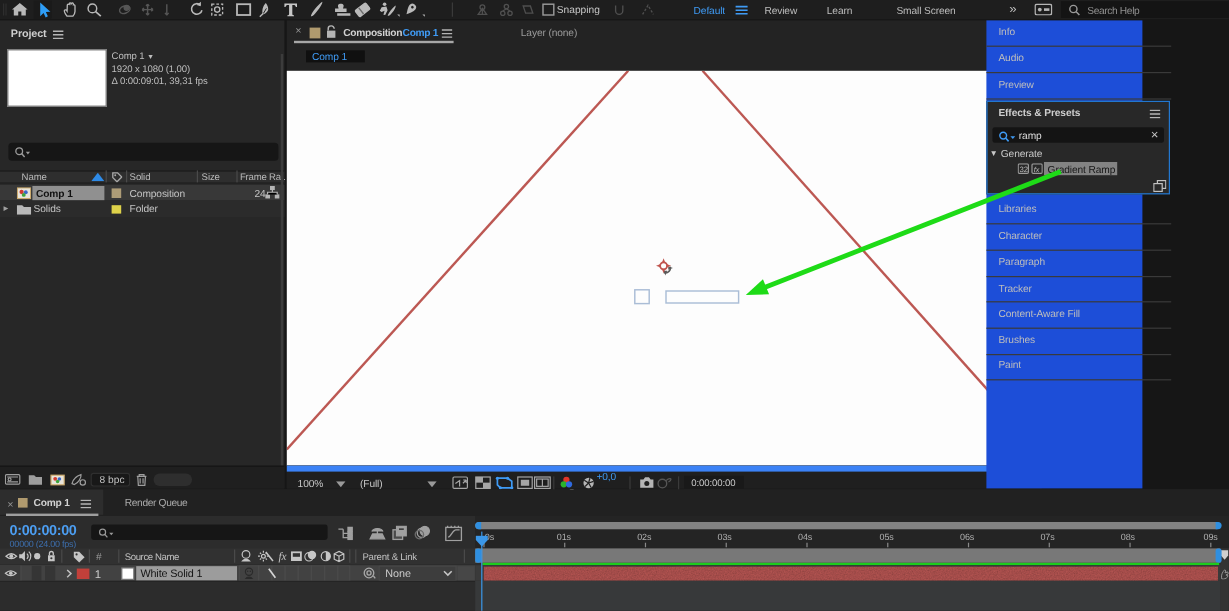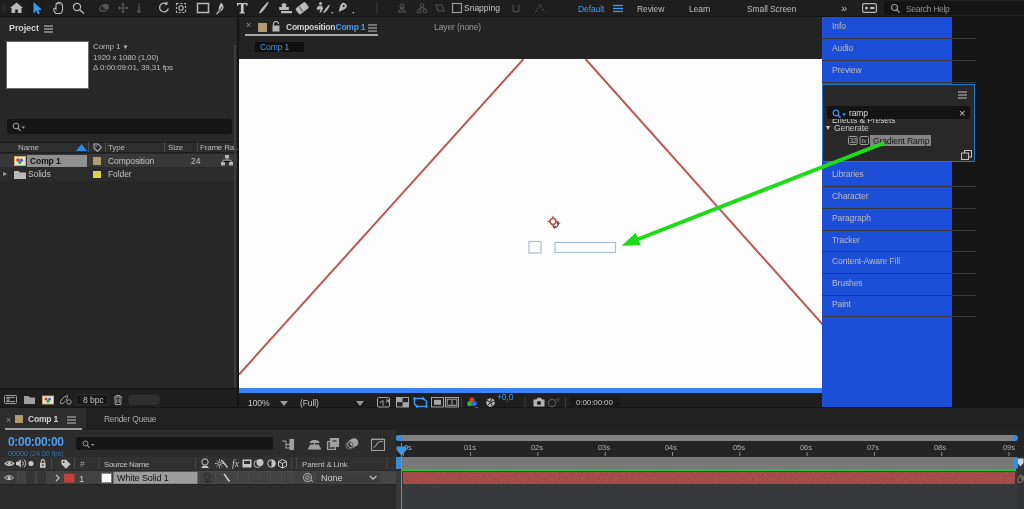--- a/index.html
+++ b/index.html
@@ -165,41 +165,41 @@
 
   <div class="abs" style="left:0;top:124.5px;width:237px;height:11px;background:#2e2e2e;border-top:1px solid #1a1a1a;border-bottom:1px solid #1f1f1f;"></div>
   <div class="txt" style="left:18px;top:126.5px;font-size:8px;color:#b9b9b9;">Name</div>
   <svg class="abs" style="left:76px;top:127px" width="11" height="7" viewBox="0 0 11 7">
         <path d="M5.5 0 L11 7 L0 7 Z" fill="#2e8ae6"></path>
       </svg>
   <svg class="abs" style="left:93px;top:126px" width="9" height="9" viewBox="0 0 9 9">
         <path d="M1 1 L5 1 L8.5 4.5 L4.5 8.5 L1 5 Z" fill="none" stroke="#a8a8a8" stroke-width="1.1"></path>
         <circle cx="3" cy="3" r="0.8" fill="#a8a8a8"></circle>
       </svg>
-  <div class="txt" style="left:108px;top:126.5px;font-size:8px;color:#b9b9b9;">Type</div>
+  <div class="txt" style="left:108px;top:126.5px;font-size:8px;color:#b9b9b9;">Solid</div>
   <div class="txt" style="left:168px;top:126.5px;font-size:8px;color:#b9b9b9;">Size</div>
   <div class="txt" style="left:200px;top:126.5px;font-size:8px;color:#b9b9b9;letter-spacing:-0.2px;">Frame Ra..</div>
   <div class="abs" style="left:88px;top:125px;width:1px;height:10px;background:#4a4a4a;"></div>
   <div class="abs" style="left:104.5px;top:125px;width:1px;height:10px;background:#4a4a4a;"></div>
   <div class="abs" style="left:164px;top:125px;width:1px;height:10px;background:#4a4a4a;"></div>
   <div class="abs" style="left:196.5px;top:125px;width:1px;height:10px;background:#4a4a4a;"></div>
 
   <div class="abs" style="left:0;top:136.5px;width:237px;height:13.5px;background:#383838;"></div>
   <svg class="abs" style="left:14px;top:139px" width="12" height="10" viewBox="0 0 12 10">
         <rect x="0" y="0" width="12" height="10" fill="#caa96d"></rect>
         <rect x="1" y="1" width="10" height="8" fill="#e8e4da"></rect>
         <circle cx="4" cy="4" r="1.8" fill="#d03c30"></circle>
         <circle cx="7.5" cy="4.2" r="1.6" fill="#3a67c8"></circle>
         <circle cx="5.8" cy="6.4" r="1.6" fill="#3fa33c"></circle>
       </svg>
   <div class="abs" style="left:27px;top:137.5px;width:60px;height:12px;background:#909090;"></div>
   <div class="txt" style="left:30px;top:139.5px;color:#121212;font-weight:bold;font-size:8.5px;">Comp 1</div>
   <div class="abs" style="left:92.5px;top:140px;width:8px;height:7.5px;background:#ad9c77;"></div>
   <div class="txt" style="left:108px;top:140px;color:#c3c3c3;font-size:8.5px;">Composition</div>
-  <div class="txt" style="left:191px;top:140px;color:#c3c3c3;font-size:8.5px;">24</div>
+  <div class="txt" style="left:212px;top:140px;color:#c3c3c3;font-size:8.5px;">24</div>
   <svg class="abs" style="left:221px;top:138px" width="12" height="11" viewBox="0 0 12 11">
         <g fill="#b5b5b5">
           <rect x="4" y="0" width="4" height="3.4"></rect>
           <rect x="0" y="7" width="4" height="3.4"></rect>
           <rect x="8" y="7" width="4" height="3.4"></rect>
         </g>
         <g stroke="#b5b5b5" stroke-width="1">
           <path d="M6 3.4 L6 5.2 M2 7 L2 5.2 L10 5.2 L10 7"></path>
         </g>
       </svg>
@@ -387,21 +387,21 @@
 
 <div class="abs" id="rightpanel" style="left:822px;top:17px;width:130px;height:390px;background:#1d4ed8;">
   <div class="txt" style="left:10px;top:5px;color:#bdbdbd;font-size:8.5px;">Info</div>
   <div class="abs" style="left:0;top:21px;width:154px;height:1px;background:#3a3a3a;"></div>
   <div class="txt" style="left:10px;top:27px;color:#bdbdbd;font-size:8.5px;">Audio</div>
   <div class="abs" style="left:0;top:43px;width:154px;height:1px;background:#3a3a3a;"></div>
   <div class="txt" style="left:10px;top:49px;color:#bdbdbd;font-size:8.5px;">Preview</div>
   <div class="abs" style="left:0;top:65px;width:154px;height:1px;background:#3a3a3a;"></div>
 
   <div class="abs" style="left:0;top:67px;width:153px;height:78px;background:#282828;border:1.5px solid #2277cf;">
-    <div class="txt" style="left:9px;top:4.5px;font-weight:normal;color:#cecece;font-size:8.5px;margin-top:26px;">Effects &amp; Presets</div>
+    <div class="txt" style="left:9px;top:4.5px;font-weight:bold;color:#cecece;font-size:8.5px;">Effects &amp; Presets</div>
     <svg class="abs" style="left:135px;top:5.5px" width="9" height="8" viewBox="0 0 9 8">
           <g stroke="#b5b5b5" stroke-width="1.1">
             <line x1="0" y1="1" x2="9" y2="1"></line>
             <line x1="0" y1="4" x2="9" y2="4"></line>
             <line x1="0" y1="7" x2="9" y2="7"></line>
           </g>
         </svg>
     <div class="abs" style="left:4px;top:21px;width:143px;height:13px;background:#141414;border-radius:2px;"></div>
     <svg class="abs" style="left:9px;top:23.5px" width="15" height="10" viewBox="0 0 15 10">
           <circle cx="4" cy="4" r="2.8" fill="none" stroke="#3f9bf5" stroke-width="1.2"></circle>

